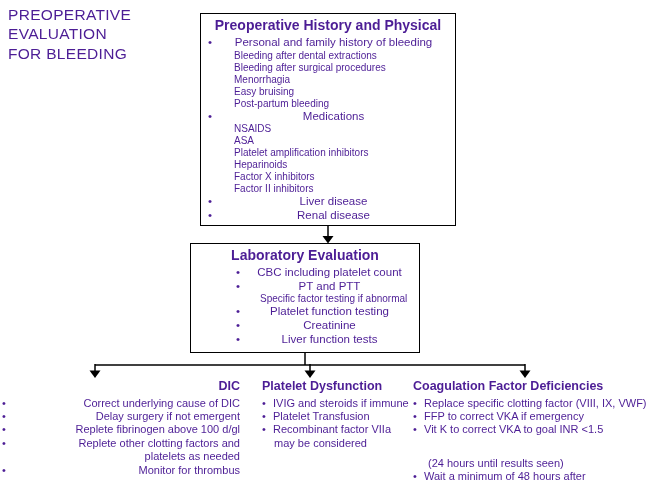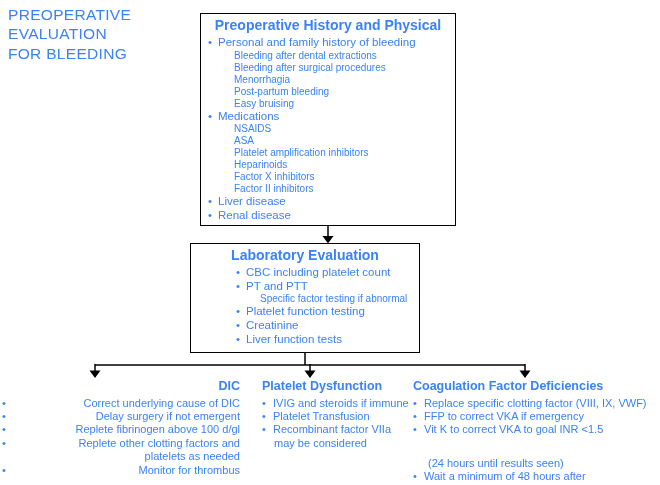--- a/index.html
+++ b/index.html
@@ -1,27 +1,27 @@
 <!DOCTYPE html>
 <html><head>
 <meta charset="utf-8">
 <style>
   * { box-sizing: border-box; }
   html, body { margin: 0; padding: 0; background: #fff; }
   .canvas {
     position: relative; width: 660px; height: 485px; background: #ffffff;
-    font-family: "Liberation Sans", sans-serif; color: #3b82f6; overflow: hidden;
+    font-family: "Liberation Sans", sans-serif; color: #4c1d95; overflow: hidden;
   }
   .connectors { position: absolute; left: 0; top: 0; pointer-events: none; }
   .page-heading { position: absolute; left: 8px; top: 5px; font-size: 15.5px; line-height: 1.25; letter-spacing: .3px; }
   .box { position: absolute; border: 1.6px solid #000; background: #fff; padding: 3px 6px; }
   .box-history { left: 200px; top: 13px; width: 256px; height: 213px; }
   .box-lab { left: 190px; top: 243px; width: 230px; height: 110px; }
   .box-title { font-weight: bold; font-size: 14px; text-align: center; line-height: 1.2; margin-bottom: 2px; }
-  .li1 { position: relative; padding-left: 11px; font-size: 11.5px; line-height: 1.2; }
+  .li1 { position: relative; padding-left: 11px; font-size: 11.5px; line-height: 1.2; text-align: center; }
   .li1::before { content: "•"; position: absolute; left: 1px; }
   .li2 { padding-left: 27px; font-size: 10px; line-height: 1.2; }
   .box-lab .list { padding-left: 38px; }
   .box-lab .li2 { padding-left: 25px; }
   .branch { position: absolute; top: 379px; }
   .branch-title { font-weight: bold; font-size: 12.5px; line-height: 1.25; margin-bottom: 2px; }
   .bli { position: relative; padding-left: 11px; font-size: 11px; line-height: 1.22; }
   .bli::before { content: "•"; position: absolute; left: 0; }
   .cont { padding-left: 12px; font-size: 11px; line-height: 1.22; }
   .branch-coag .cont { padding-left: 15px; margin-top: 20px; }
@@ -65,22 +65,22 @@
     <div>FOR BLEEDING</div>
   </div>
 
   <div class="box box-history">
     <div class="box-title">Preoperative History and Physical</div>
     <div class="list">
       <div class="li1">Personal and family history of bleeding</div>
       <div class="li2">Bleeding after dental extractions</div>
       <div class="li2">Bleeding after surgical procedures</div>
       <div class="li2">Menorrhagia</div>
+      <div class="li2">Easy bruising</div>
       <div class="li2">Post-partum bleeding</div>
-      <div class="li2">Easy bruising</div>
       <div class="li1">Medications</div>
       <div class="li2">NSAIDS</div>
       <div class="li2">ASA</div>
       <div class="li2">Platelet amplification inhibitors</div>
       <div class="li2">Heparinoids</div>
       <div class="li2">Factor X inhibitors</div>
       <div class="li2">Factor II inhibitors</div>
       <div class="li1">Liver disease</div>
       <div class="li1">Renal disease</div>
     </div>

